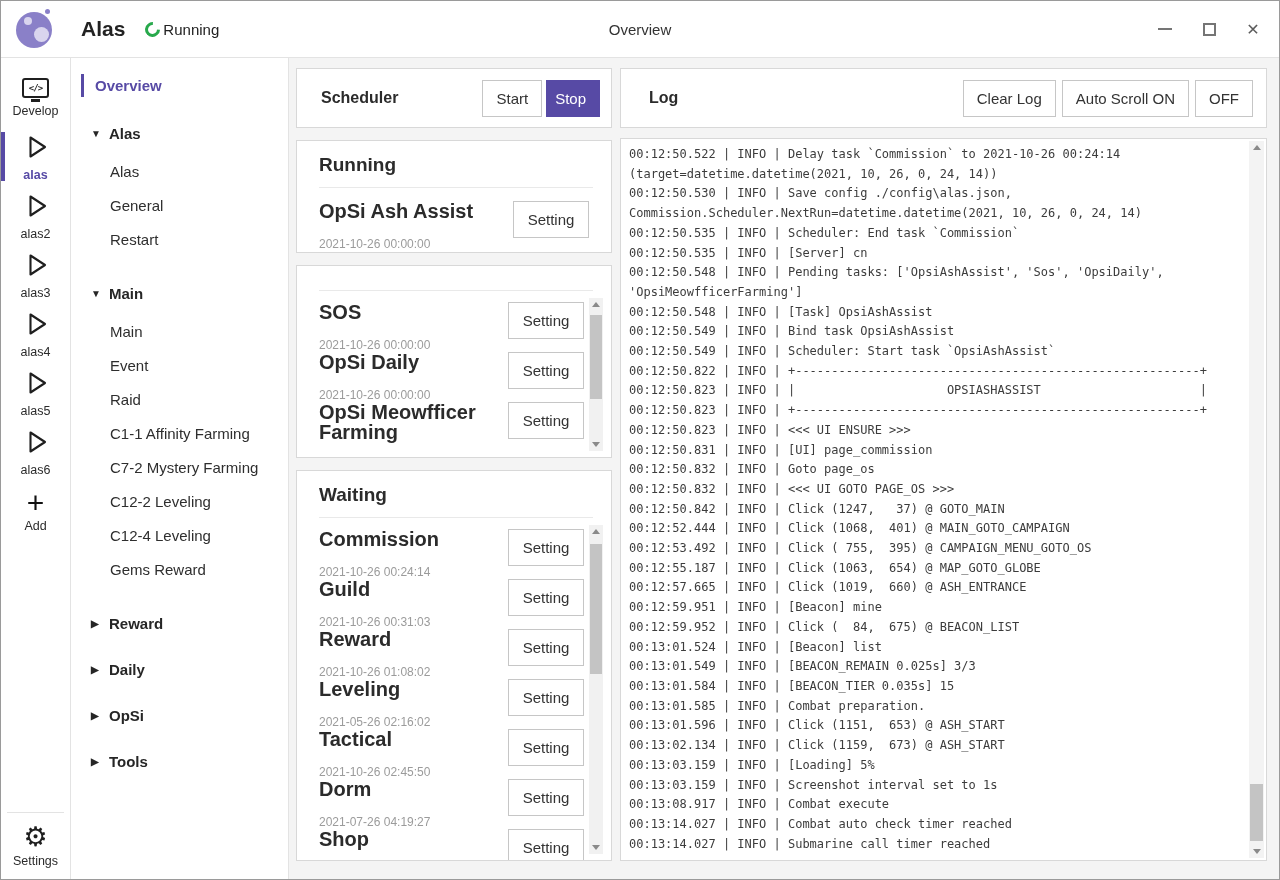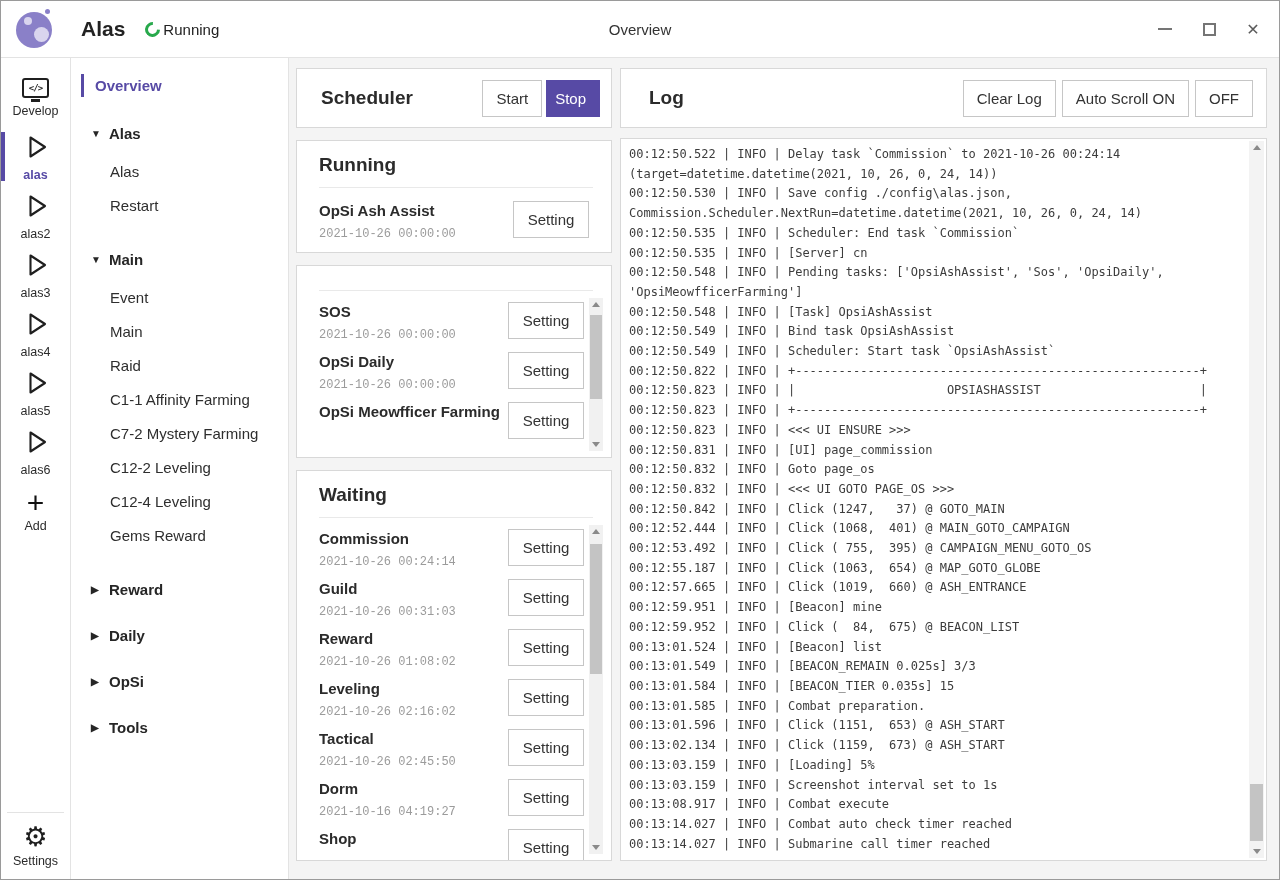--- a/index.html
+++ b/index.html
@@ -54,37 +54,37 @@
   .sec-children { margin-top:12px; }
   .menu-child { height:34px; line-height:34px; padding-left:39px; cursor:default; white-space:nowrap; }
 
   
   .content { flex:1; display:flex; gap:8px; padding:10px 12px 18px 7px; min-width:0; background:#f4f4f4; }
   .panel { background:#fff; border:1px solid var(--panelborder); }
 
   
   .mid-col { width:316px; flex:0 0 316px; display:flex; flex-direction:column; gap:12px; min-height:0; }
   .sched-panel { height:60px; flex:0 0 60px; display:flex; align-items:center; justify-content:space-between; padding:0 11px 0 24px; }
-  h1.ptitle { font-size:19px; font-weight:700; color:#2b2b2b; }
+  h1.ptitle { font-size:16px; font-weight:700; color:#2b2b2b; }
   .sched-btns { display:flex; gap:4px; }
   .btn { height:37px; background:#fff; border:1px solid #c6c6c6; font-family:inherit; font-size:15px; color:#333; padding:0 13px; cursor:default; }
   .btn-accent { background:var(--accent); border-color:var(--accent); color:#fff;padding-left:8px; }
 
   .group { display:flex; flex-direction:column; overflow:hidden; padding:13px 0 0 22px; }
   .group-0 { flex:0 0 113px; }
   .group-1 { flex:0 0 193px; }
   .group-2 { flex:1 1 auto; min-height:0; }
   .group h2 { font-size:19px; font-weight:700; color:#2b2b2b; }
   .divider { border-top:1px solid #e9e9e9; margin:11px 18px 0 0; }
   .gbody { flex:1; display:flex; overflow:hidden; margin-top:7px; }
   .tasks { flex:1; overflow:hidden; }
   .task { height:50px; display:flex; justify-content:space-between; align-items:flex-start; padding-top:4px; }
   .group-0 .task { padding-right:22px; padding-top:6px; }
-  .tname { font-size:15px; font-weight:700; color:#2b2b2b; line-height:20px; max-width:185px; }
-  .ttime { font-size:12px; color:#9b9b9b; margin-top:6px;font-family:Liberation Mono, monospace; }
+  .tname { font-size:20px; font-weight:700; color:#2b2b2b; line-height:20px; max-width:185px; }
+  .ttime { font-size:12px; color:#9b9b9b; margin-top:16px; }
   .setting-btn { width:76px; flex:0 0 76px; padding:0; }
 
   
   .fsb { flex:0 0 14px; width:14px; margin:0 8px 6px 5px; background:#f1f1f1; display:flex; flex-direction:column; }
   .fsb-btn { height:13px; flex:0 0 13px; display:flex; align-items:center; justify-content:center; }
   .fsb-btn.up::after { content:""; border-left:4px solid transparent; border-right:4px solid transparent; border-bottom:5px solid #8a8a8a; }
   .fsb-btn.down::after { content:""; border-left:4px solid transparent; border-right:4px solid transparent; border-top:5px solid #8a8a8a; }
   .fsb-track { flex:1; position:relative; }
   .fsb-thumb { position:absolute; left:1px; right:1px; background:#c4c4c4; }
   .group-1 .fsb-thumb { top:4px; height:84px; }
@@ -195,31 +195,32 @@
         <span>Overview</span>
       </div>
       <div id="menu-sections">
           <div class="menu-sec">
             <div class="sec-head">
               <span class="sec-arrow">▼</span>
               <span>Alas</span>
             </div>
             <div class="sec-children">
               <div class="menu-child">Alas</div>
+              <div class="menu-child">General</div>
               <div class="menu-child">Restart</div>
             </div>
           </div>
           <div class="menu-sec">
             <div class="sec-head">
               <span class="sec-arrow">▼</span>
               <span>Main</span>
             </div>
             <div class="sec-children">
+              <div class="menu-child">Main</div>
               <div class="menu-child">Event</div>
-              <div class="menu-child">Main</div>
               <div class="menu-child">Raid</div>
               <div class="menu-child">C1-1 Affinity Farming</div>
               <div class="menu-child">C7-2 Mystery Farming</div>
               <div class="menu-child">C12-2 Leveling</div>
               <div class="menu-child">C12-4 Leveling</div>
               <div class="menu-child">Gems Reward</div>
             </div>
           </div>
           <div class="menu-sec">
             <div class="sec-head">
@@ -331,35 +332,35 @@
                 <div class="task">
                   <div class="task-info">
                     <div class="tname">Reward</div>
                     <div class="ttime">2021-10-26 01:08:02</div>
                   </div>
                   <button class="btn setting-btn">Setting</button>
                 </div>
                 <div class="task">
                   <div class="task-info">
                     <div class="tname">Leveling</div>
-                    <div class="ttime">2021-10-26 02:16:02</div>
+                    <div class="ttime">2021-05-26 02:16:02</div>
                   </div>
                   <button class="btn setting-btn">Setting</button>
                 </div>
                 <div class="task">
                   <div class="task-info">
                     <div class="tname">Tactical</div>
                     <div class="ttime">2021-10-26 02:45:50</div>
                   </div>
                   <button class="btn setting-btn">Setting</button>
                 </div>
                 <div class="task">
                   <div class="task-info">
                     <div class="tname">Dorm</div>
-                    <div class="ttime">2021-10-16 04:19:27</div>
+                    <div class="ttime">2021-07-26 04:19:27</div>
                   </div>
                   <button class="btn setting-btn">Setting</button>
                 </div>
                 <div class="task">
                   <div class="task-info">
                     <div class="tname">Shop</div>
                     <div class="ttime"></div>
                   </div>
                   <button class="btn setting-btn">Setting</button>
                 </div>

